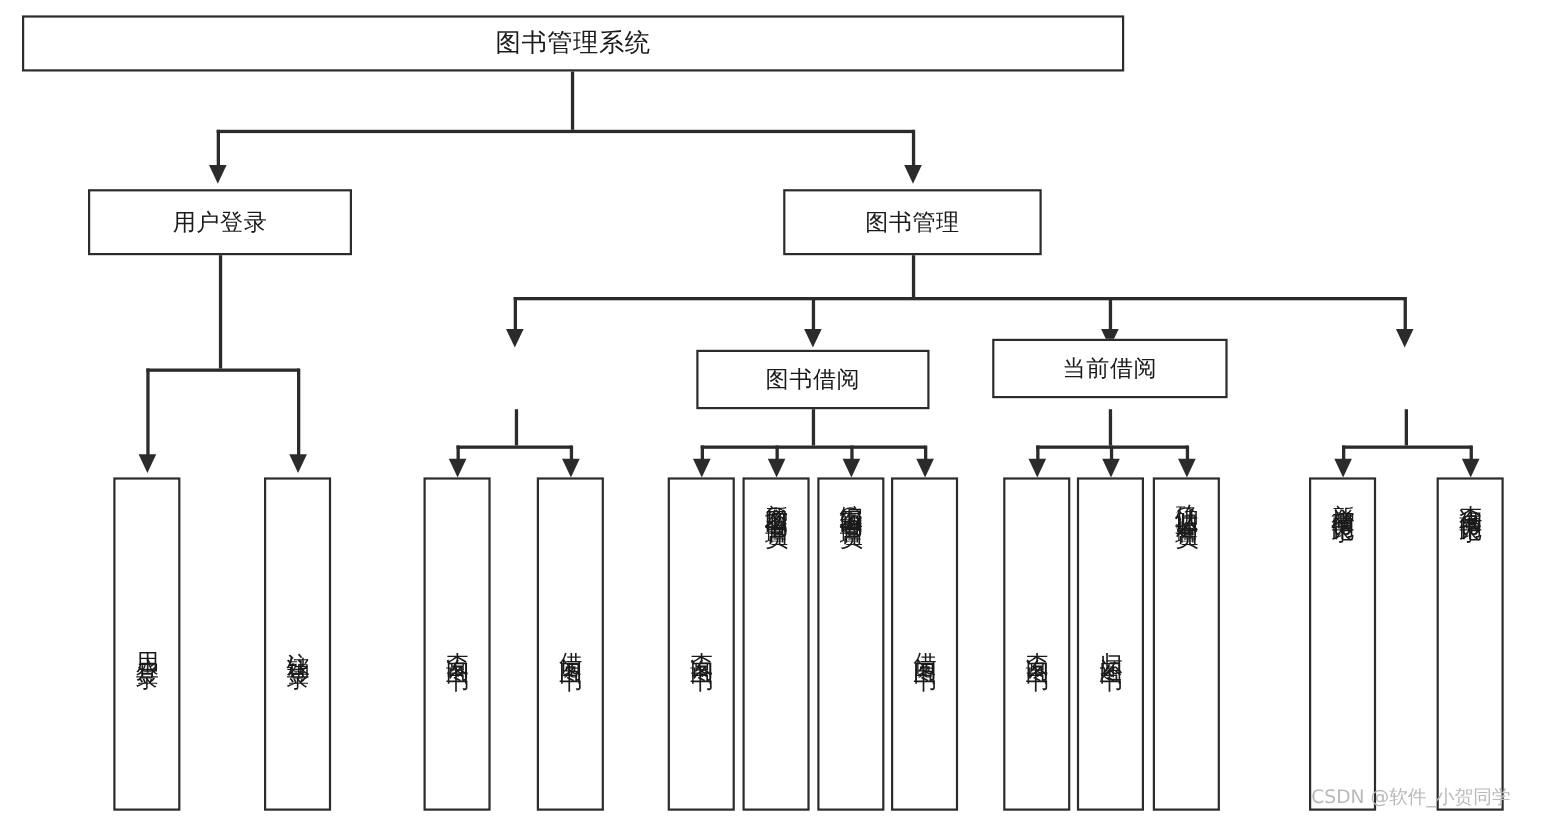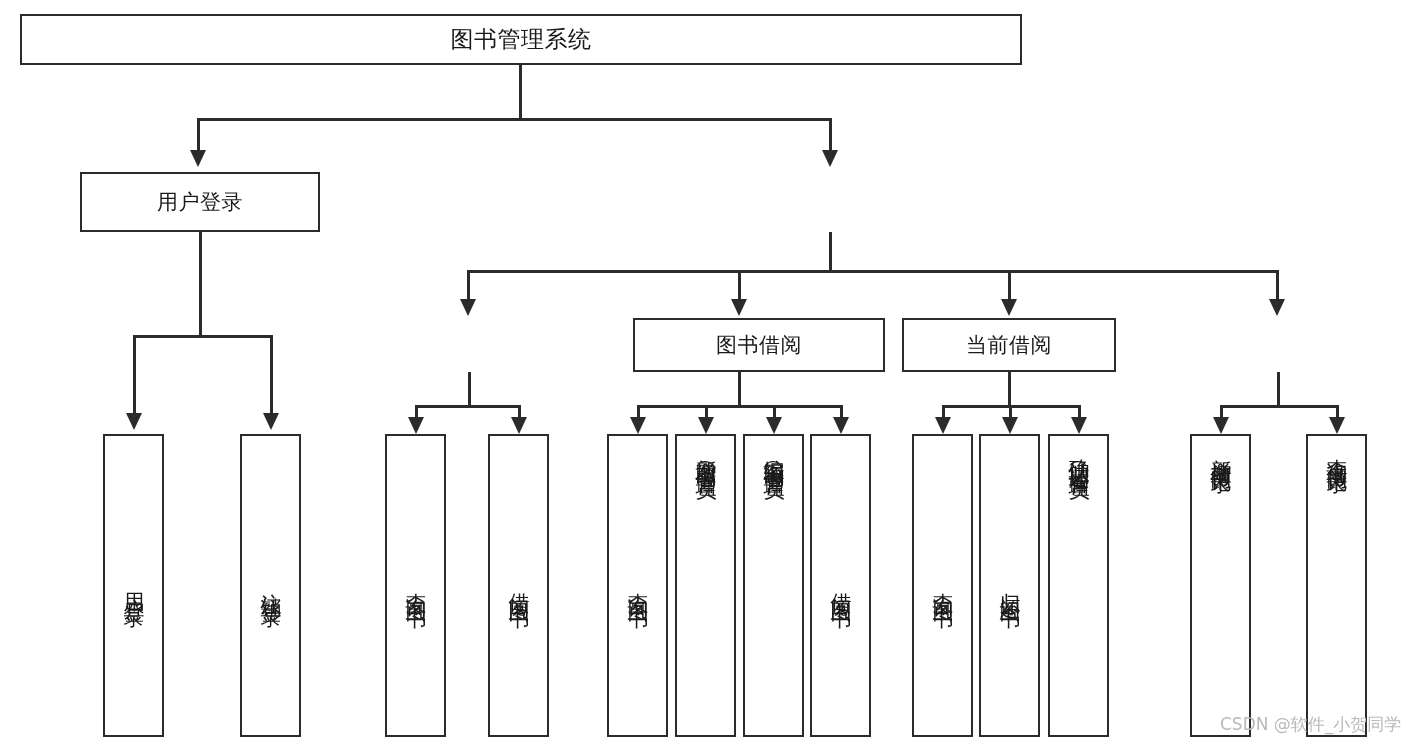--- a/index.html
+++ b/index.html
@@ -101,44 +101,47 @@
 
   <div class="ln h" style="left:197px; top:118px; width:634px;"></div>
 
   <div class="ln v" style="left:197px; top:118px; height:36px;"></div>
   <div class="arrow" style="left:190px; top:150px;"></div>
   <div class="ln v" style="left:829px; top:118px; height:36px;"></div>
   <div class="arrow" style="left:822px; top:150px;"></div>
 
   <div class="node horiz" style="left:80px; top:172px; width:240px; height:60px;">
     <span class="label">用户登录</span>
+  </div>
+  <div class="node horiz" style="left:712px; top:172px; width:235px; height:60px;">
+    <span class="label">图书管理</span>
   </div>
 
   <div class="ln v" style="left:199px; top:232px; height:103px;"></div>
   <div class="ln h" style="left:133px; top:335px; width:139px;"></div>
   <div class="ln v" style="left:133px; top:335px; height:82px;"></div>
   <div class="arrow" style="left:126px; top:413px;"></div>
   <div class="ln v" style="left:270px; top:335px; height:82px;"></div>
   <div class="arrow" style="left:263px; top:413px;"></div>
 
   <div class="ln v" style="left:829px; top:232px; height:38px;"></div>
   <div class="ln h" style="left:467px; top:270px; width:811px;"></div>
   <div class="ln v" style="left:467px; top:270px; height:33px;"></div>
   <div class="arrow" style="left:460px; top:299px;"></div>
   <div class="ln v" style="left:738px; top:270px; height:33px;"></div>
   <div class="arrow" style="left:731px; top:299px;"></div>
   <div class="ln v" style="left:1008px; top:270px; height:33px;"></div>
   <div class="arrow" style="left:1001px; top:299px;"></div>
   <div class="ln v" style="left:1276px; top:270px; height:33px;"></div>
   <div class="arrow" style="left:1269px; top:299px;"></div>
 
-  <div class="node horiz" style="left:633px; top:318px; width:252px; height:54px;">
+  <div class="node horiz" style="left:633px; top:318px; width:212px; height:54px;">
     <span class="label">图书借阅</span>
   </div>
-  <div class="node horiz" style="left:902px; top:318px; width:214px; height:54px;">
+  <div class="node horiz" style="left:902px; top:308px; width:214px; height:54px;">
     <span class="label">当前借阅</span>
   </div>
 
   <div class="ln v" style="left:468px; top:372px; height:33px;"></div>
   <div class="ln h" style="left:415px; top:405px; width:105px;"></div>
   <div class="ln v" style="left:415px; top:405px; height:16px;"></div>
   <div class="arrow" style="left:408px; top:417px;"></div>
   <div class="ln v" style="left:518px; top:405px; height:16px;"></div>
   <div class="arrow" style="left:511px; top:417px;"></div>
 
@@ -206,15 +209,15 @@
     <span class="label">确认归还（管理员）</span>
   </div>
 
   <div class="node vert tall" style="left:1190px; top:434px; width:61px; height:303px;">
     <span class="label">新增借阅记录</span>
   </div>
   <div class="node vert tall" style="left:1306px; top:434px; width:61px; height:303px;">
     <span class="label">查询借阅记录</span>
   </div>
 
-  <div id="watermark" style="left:1192px; top:713px;padding-left:28px;">CSDN @软件_小贺同学</div>
+  <div id="watermark" style="left:1192px; top:713px;">CSDN @软件_小贺同学</div>
 
 </div>
 
 </body></html>

